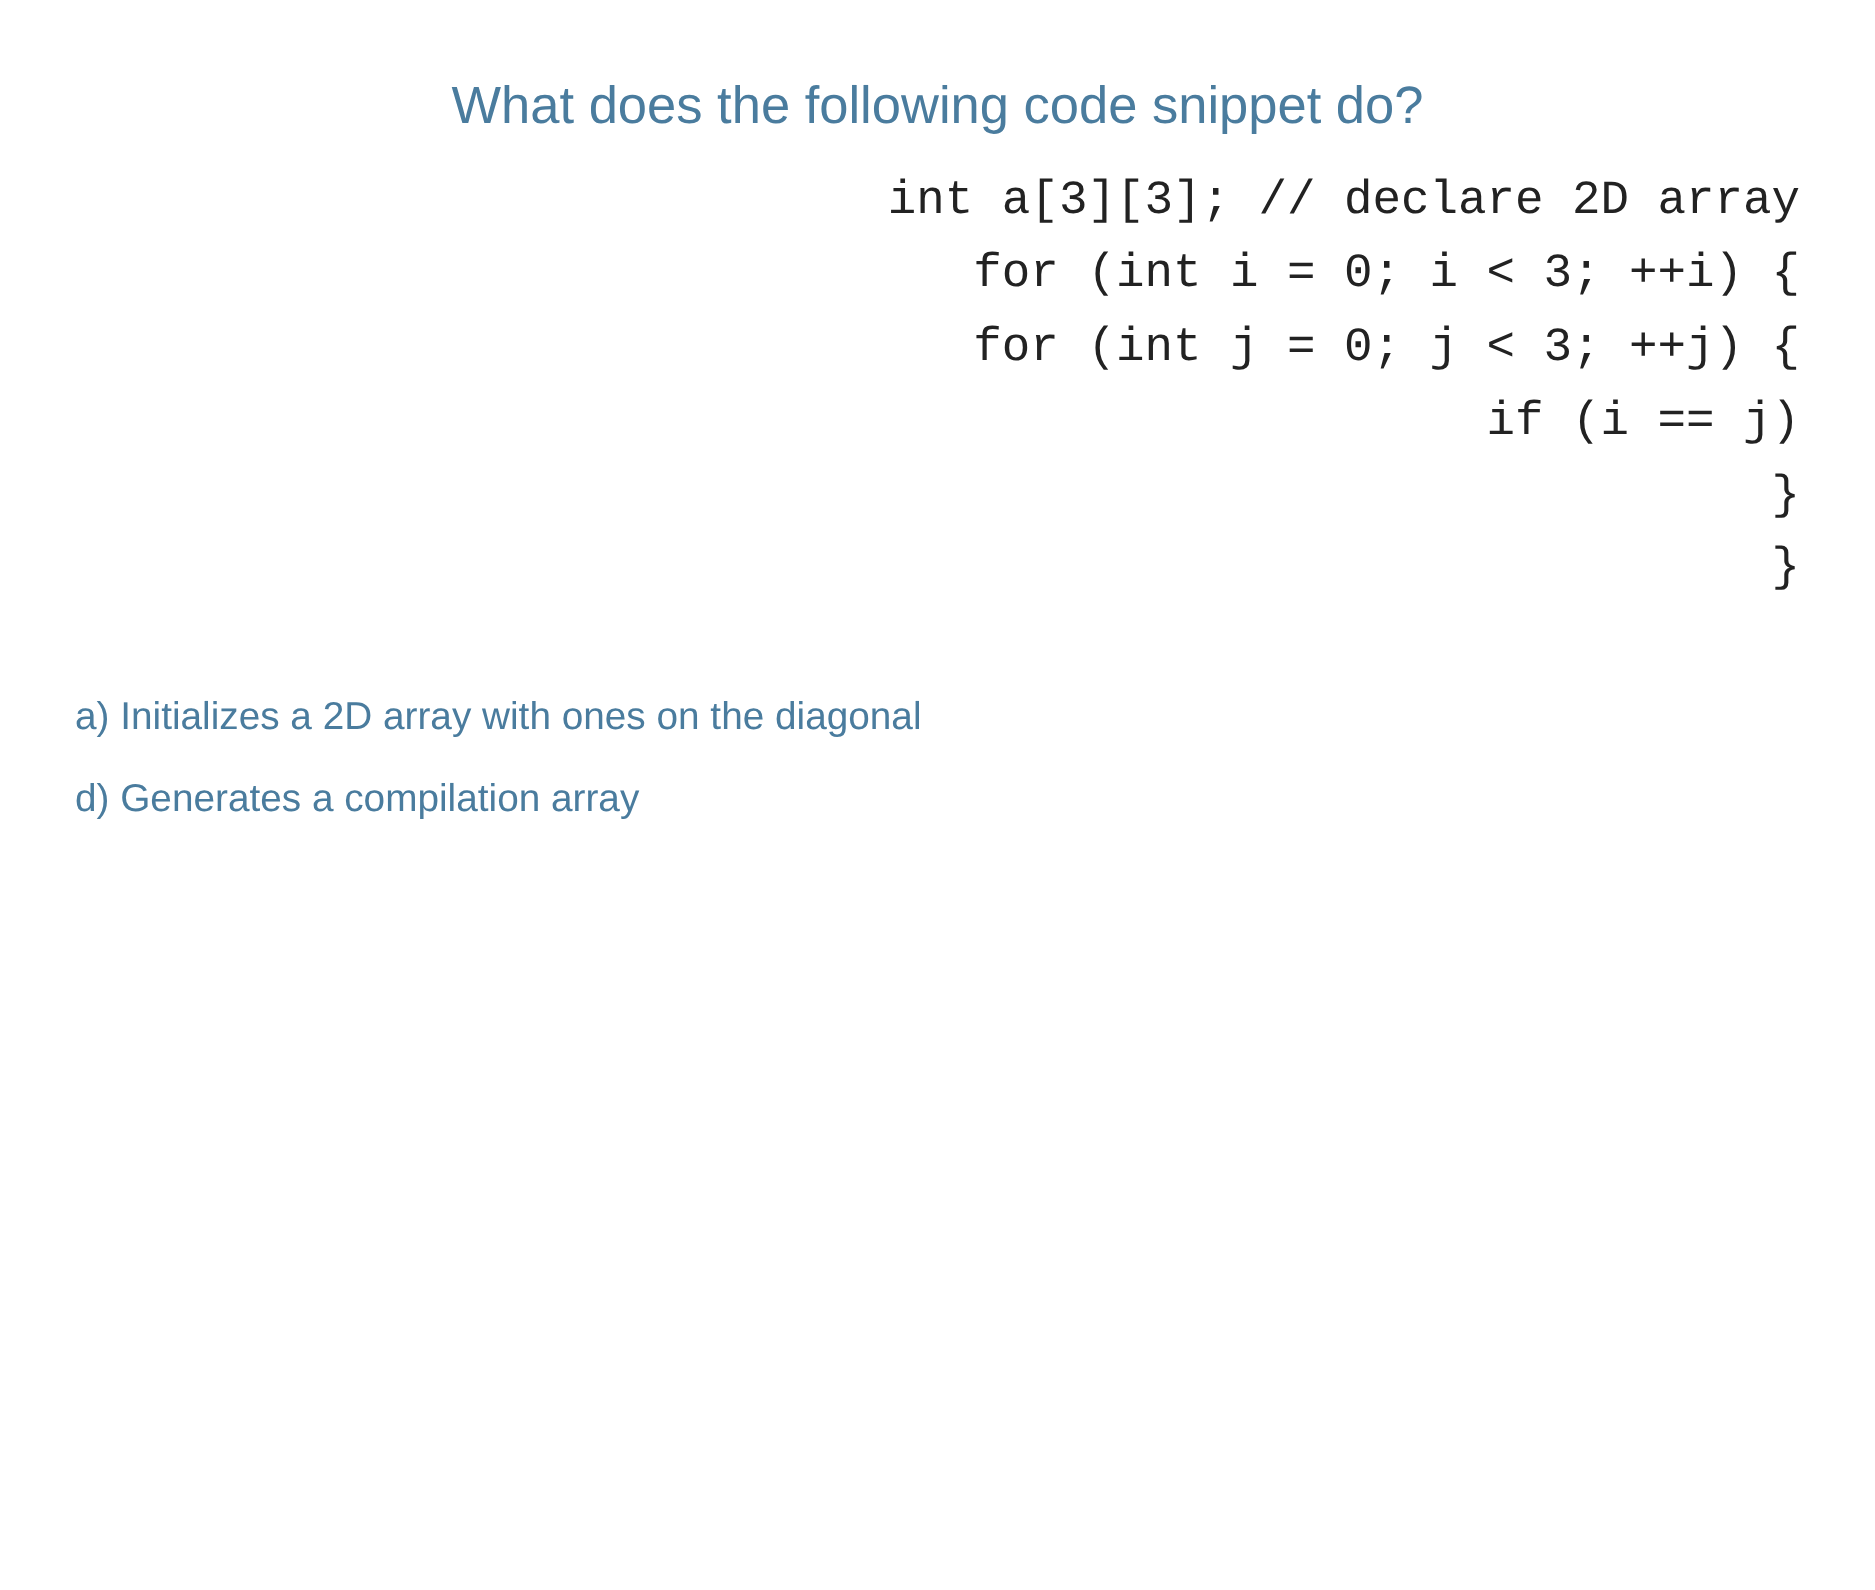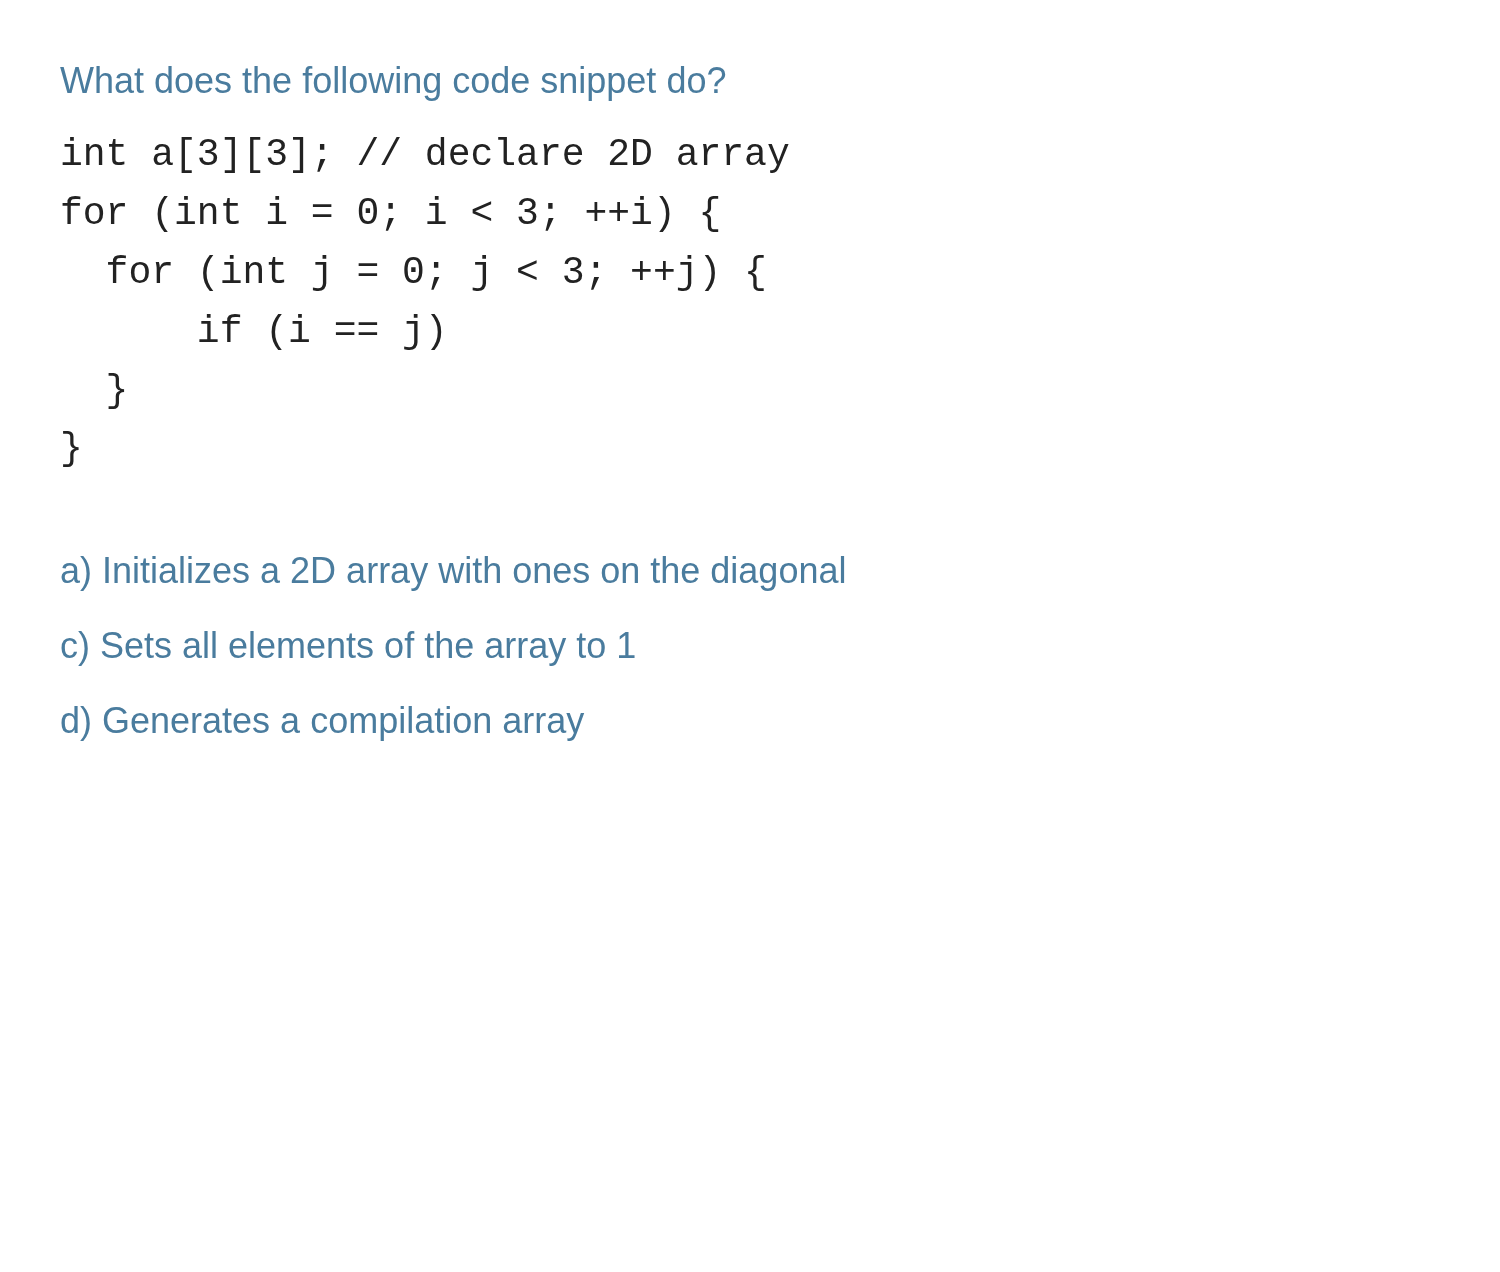--- a/index.html
+++ b/index.html
@@ -10,42 +10,44 @@
 
     body {
       background: #ffffff;
       font-family: 'Arial', sans-serif;
       width: 1500px;
       min-height: 1272px;
       padding: 60px 60px;
     }
 
     .question-text {
-      font-size: 36px;
+      font-size: 42px;
       color: #4a7c9e;
       font-weight: 400;
       margin-bottom: 24px;
       font-family: Arial, sans-serif;
+      text-align: center;
     }
 
     .code-block {
       font-family: 'Courier New', Courier, monospace;
       font-size: 38px;
       color: #222222;
       line-height: 1.55;
       margin-bottom: 60px;
+      text-align: right;
     }
 
     .code-line {
       display: block;
       white-space: pre;
     }
 
     .options-block {
-      font-size: 36px;
+      font-size: 31px;
       color: #4a7c9e;
       line-height: 1.8;
       font-family: Arial, sans-serif;
     }
 
     .option-item {
       display: block;
       margin-bottom: 10px;
     }
   </style>
@@ -59,16 +61,15 @@
     <span class="code-line">int a[3][3]; // declare 2D array</span>
     <span class="code-line">for (int i = 0; i &lt; 3; ++i) {</span>
     <span class="code-line">  for (int j = 0; j &lt; 3; ++j) {</span>
     <span class="code-line">      if (i == j)</span>
     <span class="code-line">  }</span>
     <span class="code-line">}</span>
   </div>
 
   <div class="options-block">
     <span class="option-item">a) Initializes a 2D array with ones on the diagonal</span>
-    <span class="option-item">c) Sets all elements of the array to 1</span>
     <span class="option-item">d) Generates a compilation array</span>
   </div>
 </div>
 
 </body></html>

